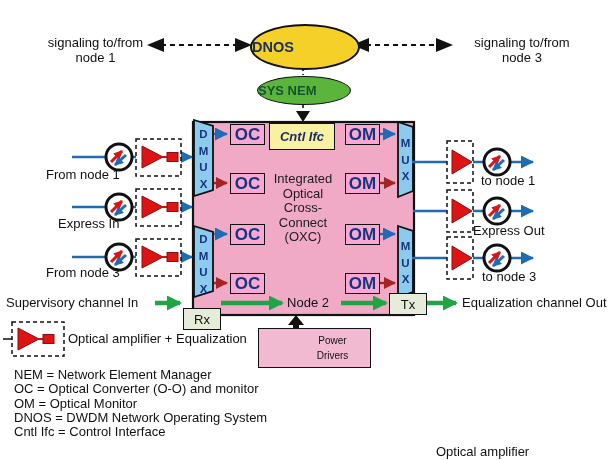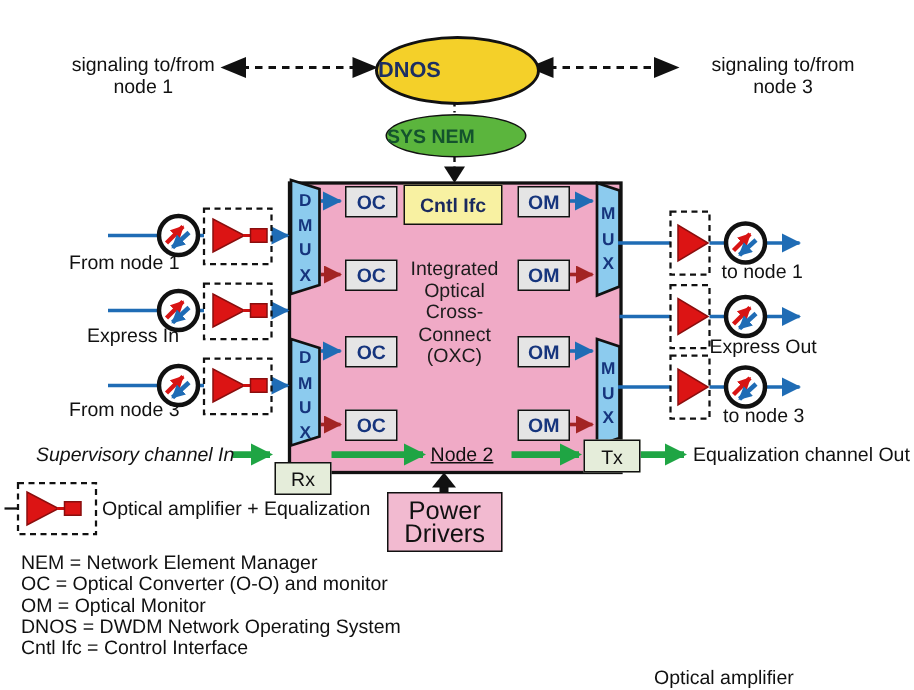--- a/index.html
+++ b/index.html
@@ -6,29 +6,29 @@
   .canvas{
     position:relative;width:609px;height:460px;background:#fff;overflow:hidden;
     font-family:"Liberation Sans",sans-serif;color:#111;
   }
   .txt{position:absolute;color:#111;font-size:13px;line-height:15px;white-space:pre-line;}
   .ctr{text-align:center;}
   .ellipse{position:absolute;border:2px solid #111;border-radius:50%;
     display:flex;align-items:center;justify-content:flex-start;font-weight:700;}
   .dnos{left:250px;top:24px;width:106px;height:42px;background:#f4d029;font-size:14.5px;color:#1d2f63;}
   .sysnem{left:257px;top:76px;width:92px;height:27px;background:#5bb53d;font-size:13px;color:#14532d;border-width:1.5px;}
-  .bluebox{position:absolute;background:#e5e5e5;border:1.6px solid #111;color:#16357d;
-    font-weight:700;font-size:13px;display:flex;align-items:center;justify-content:center;}
+  .bluebox{position:absolute;background:#f9a8d4;border:1.6px solid #111;color:#16357d;
+    font-weight:700;font-size:17px;display:flex;align-items:center;justify-content:center;}
   .ocom{width:33px;height:19px;}
   .cntl{position:absolute;left:269px;top:123px;width:64px;height:25px;background:#f8f1a2;border:1.6px solid #111;
-    color:#1a2a5e;font-weight:700;font-size:13px;display:flex;align-items:center;justify-content:center;}
+    color:#1a2a5e;font-weight:700;font-size:13px;display:flex;align-items:center;justify-content:center;font-style:italic;}
   .rxtx{position:absolute;width:36px;height:20px;background:#e5edda;border:1.6px solid #111;
     font-size:13px;color:#111;display:flex;align-items:center;justify-content:center;}
   .power{position:absolute;left:258px;top:328px;width:75px;height:38px;background:#f2bad0;border:1.6px solid #111;
-    font-size:17px;color:#111;display:flex;align-items:center;justify-content:center;text-align:center;white-space:pre-line;line-height:15px;}
+    font-size:10px;color:#111;display:flex;align-items:center;justify-content:center;text-align:center;white-space:pre-line;line-height:15px;padding-left:36px;}
   .vstack{position:absolute;width:14px;font-weight:700;font-size:11.5px;line-height:16.5px;
     color:#16357d;word-break:break-all;text-align:center;}
   .title{position:absolute;left:252px;top:172px;width:102px;text-align:center;
     font-size:13px;line-height:14.6px;color:#1c1c1c;white-space:pre-line;}
   .defs{position:absolute;left:14px;top:368px;font-size:13px;line-height:14.3px;color:#111;}
   svg{position:absolute;left:0;top:0;}
 </style>
 </head>
 <body>
 
@@ -230,41 +230,41 @@
 <div class="vstack" style="left:196.5px;top:126px;">DMUX</div>
 <div class="vstack" style="left:196.5px;top:231px;">DMUX</div>
 <div class="vstack" style="left:398.5px;top:135px;">MUX</div>
 <div class="vstack" style="left:398.5px;top:238px;">MUX</div>
 
 <div class="title">Integrated
 Optical
 Cross-
 Connect
 (OXC)</div>
-<div class="txt ctr" style="left:282px;top:295px;width:52px;text-decoration:underline;">Node 2</div>
+<div class="txt ctr" style="left:282px;top:295px;width:52px;">Node 2</div>
 
 <div class="rxtx" style="left:183px;top:293px;margin-top:15px;">
       <span>Rx</span>
     </div>
 <div class="rxtx" style="left:389px;top:293px;">
       <span>Tx</span>
     </div>
 
 <div class="power"><span style="white-space:pre-line">Power
 Drivers</span></div>
 
 <div class="txt" style="left:46px;top:167px;">From node 1</div>
 <div class="txt" style="left:58px;top:216px;">Express In</div>
 <div class="txt" style="left:46px;top:265px;">From node 3</div>
 
 <div class="txt" style="left:481px;top:173px;text-align:center;">to node 1</div>
 <div class="txt" style="left:473px;top:223px;">Express Out</div>
 <div class="txt" style="left:482px;top:269px;">to node 3</div>
 
-<div class="txt" style="left:24px;top:295px;font-style:italic;">Supervisory channel In</div>
+<div class="txt" style="left:6px;top:295px;">Supervisory channel In</div>
 <div class="txt" style="left:462px;top:295px;">Equalization channel Out</div>
 
 <div class="txt" style="left:68px;top:331px;">Optical amplifier + Equalization</div>
 <div class="defs">
   <div>NEM = Network Element Manager</div>
   <div>OC = Optical Converter (O-O) and monitor</div>
   <div>OM = Optical Monitor</div>
   <div>DNOS = DWDM Network Operating System</div>
   <div>Cntl Ifc = Control Interface</div>
 </div>

